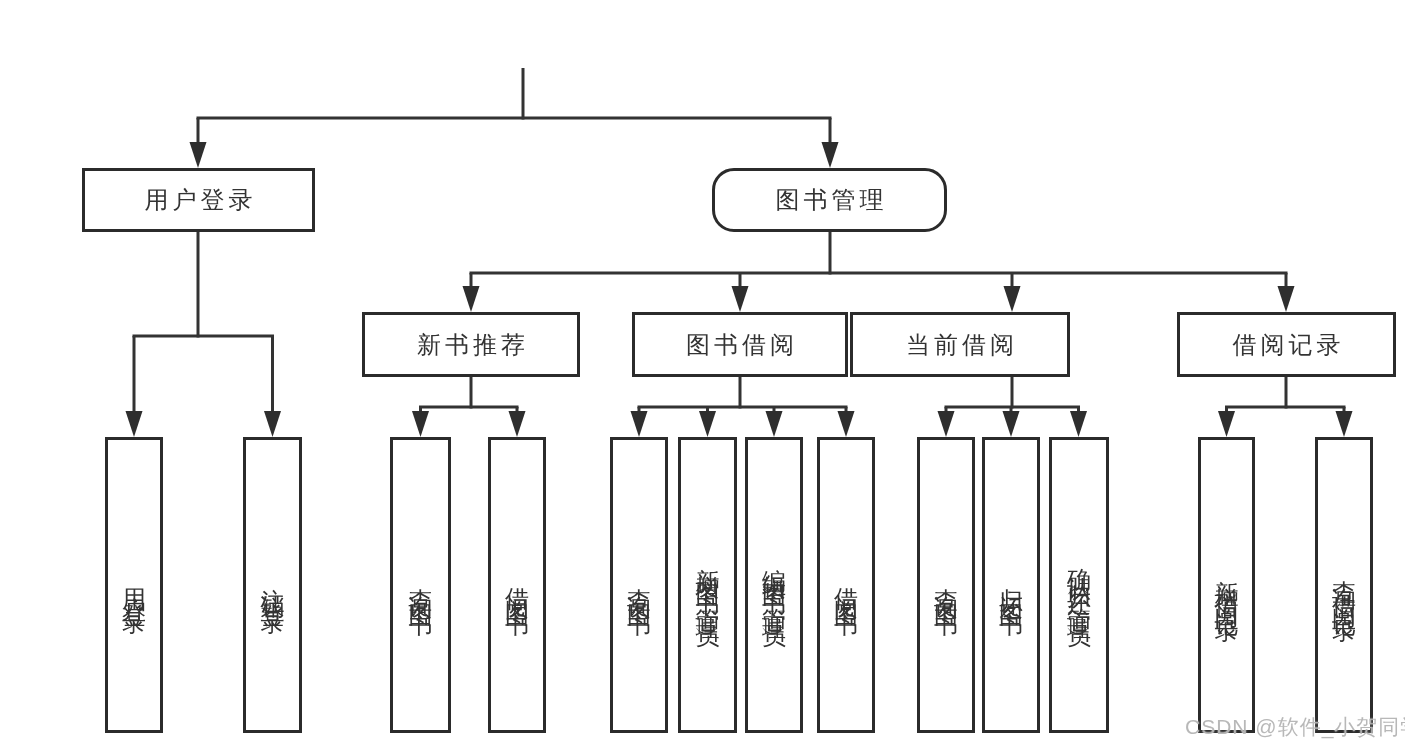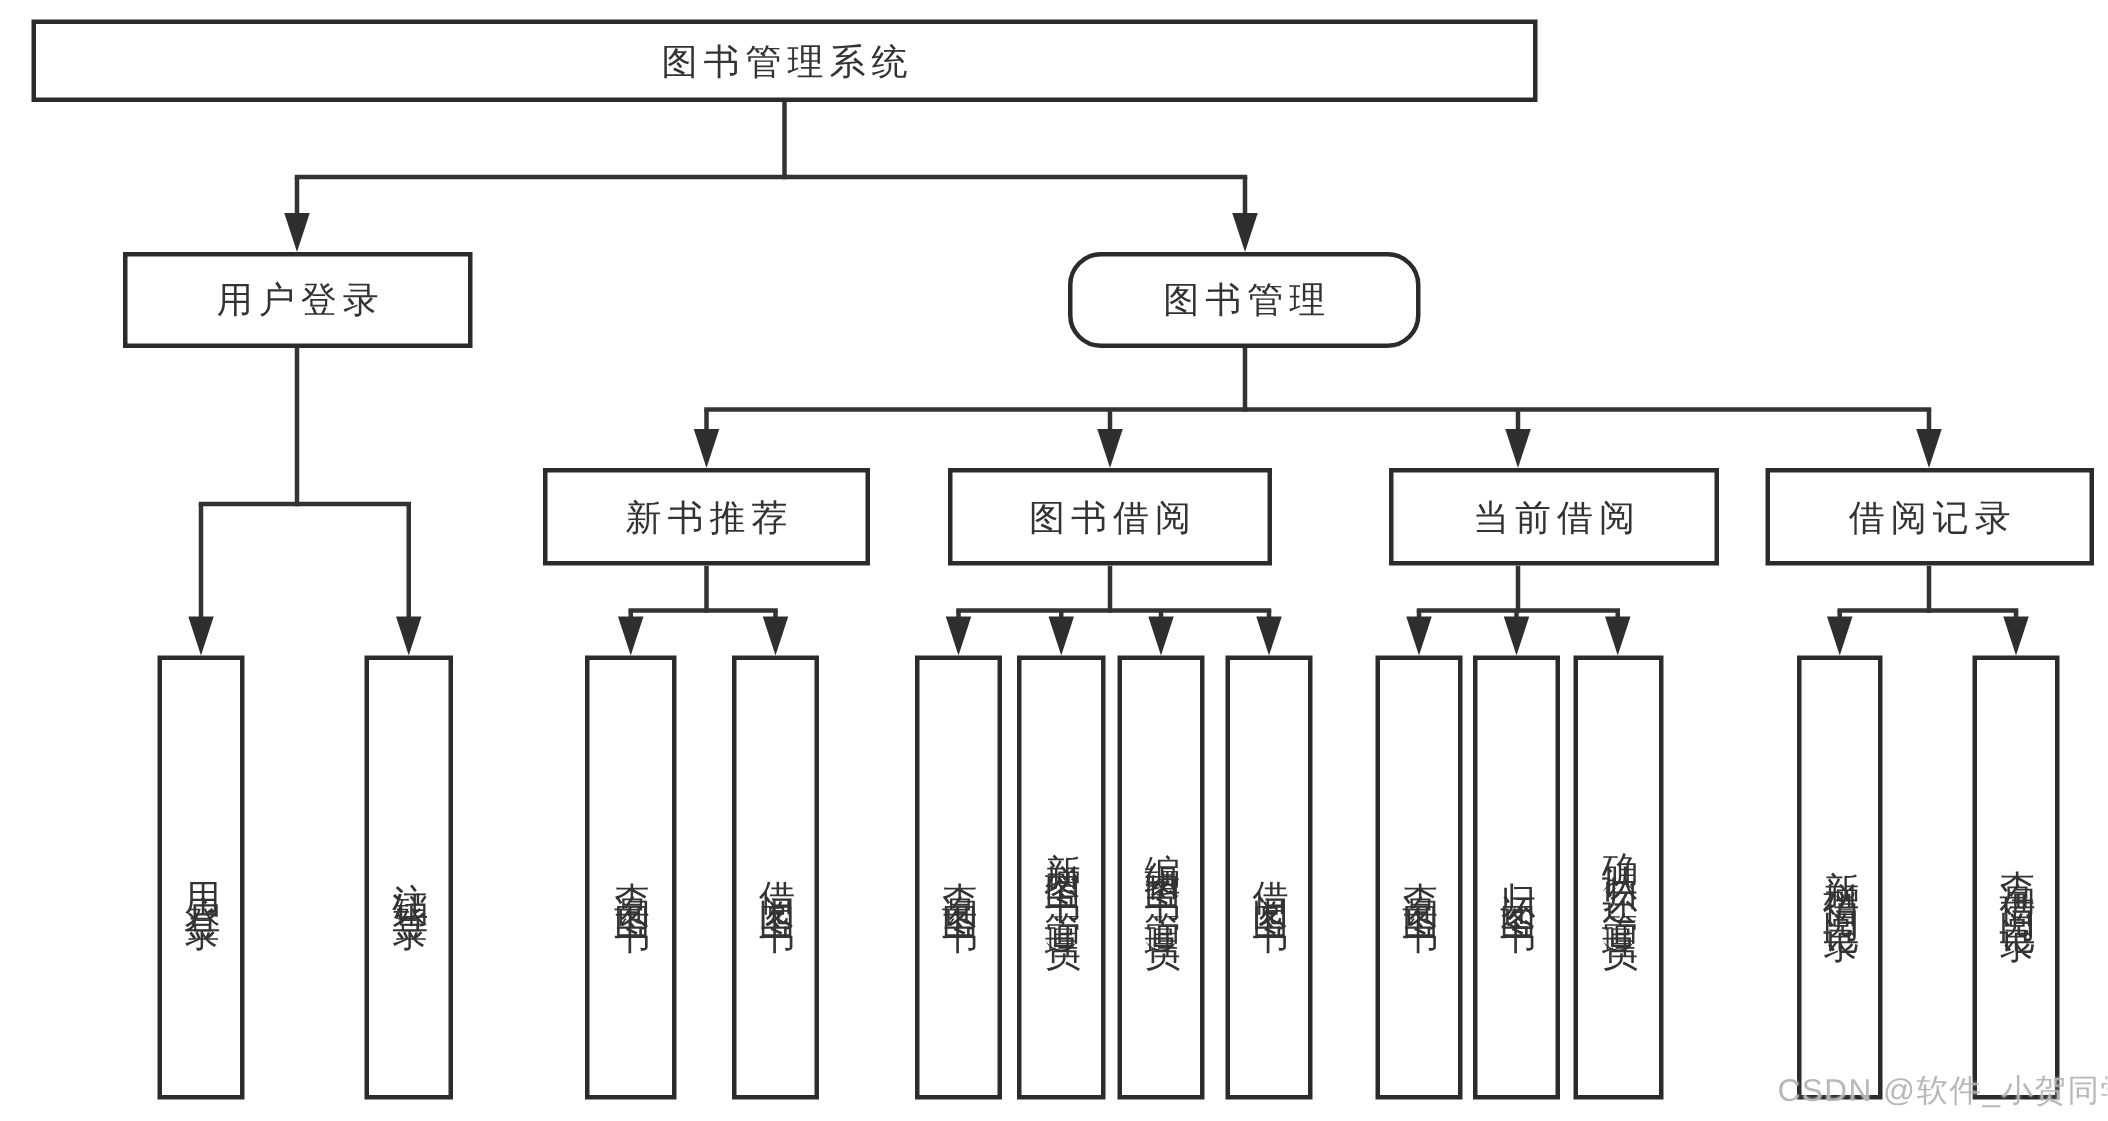--- a/index.html
+++ b/index.html
@@ -130,28 +130,27 @@
 
       <polygon points="937.5,411 954.5,411 946,437"></polygon>
       <polygon points="1002.5,411 1019.5,411 1011,437"></polygon>
       <polygon points="1070,411 1087,411 1078.5,437"></polygon>
 
       <polygon points="1218,411 1235,411 1226.5,437"></polygon>
       <polygon points="1335.5,411 1352.5,411 1344,437"></polygon>
     </g>
   </svg>
 
-  <div class="node hnode" style="left:21px; top:13px; width:1004px; height:55px;">图书管理系统</div>
 
   <div class="node hnode" style="left:82px; top:168px; width:233px; height:64px;">用户登录</div>
   <div class="node hnode" style="left:712px; top:168px; width:235px; height:64px;border-radius:22px;">图书管理</div>
 
   <div class="node hnode" style="left:632px; top:312px; width:216px; height:65px;">图书借阅</div>
   <div class="node hnode" style="left:362px; top:312px; width:218px; height:65px;">新书推荐</div>
-  <div class="node hnode" style="left:926px; top:312px; width:220px; height:65px;">当前借阅</div>
+  <div class="node hnode" style="left:850px; top:312px; width:220px; height:65px;">当前借阅</div>
   <div class="node hnode" style="left:1177px; top:312px; width:219px; height:65px;">借阅记录</div>
 
   <div class="node vnode" style="left:105px; top:437px; width:58px; height:296px;">
     <span>用户登录</span>
     </div>
   <div class="node vnode" style="left:243px; top:437px; width:59px; height:296px;">
     <span>注销登录</span>
     </div>
 
   <div class="node vnode" style="left:390px; top:437px; width:61px; height:296px;">

